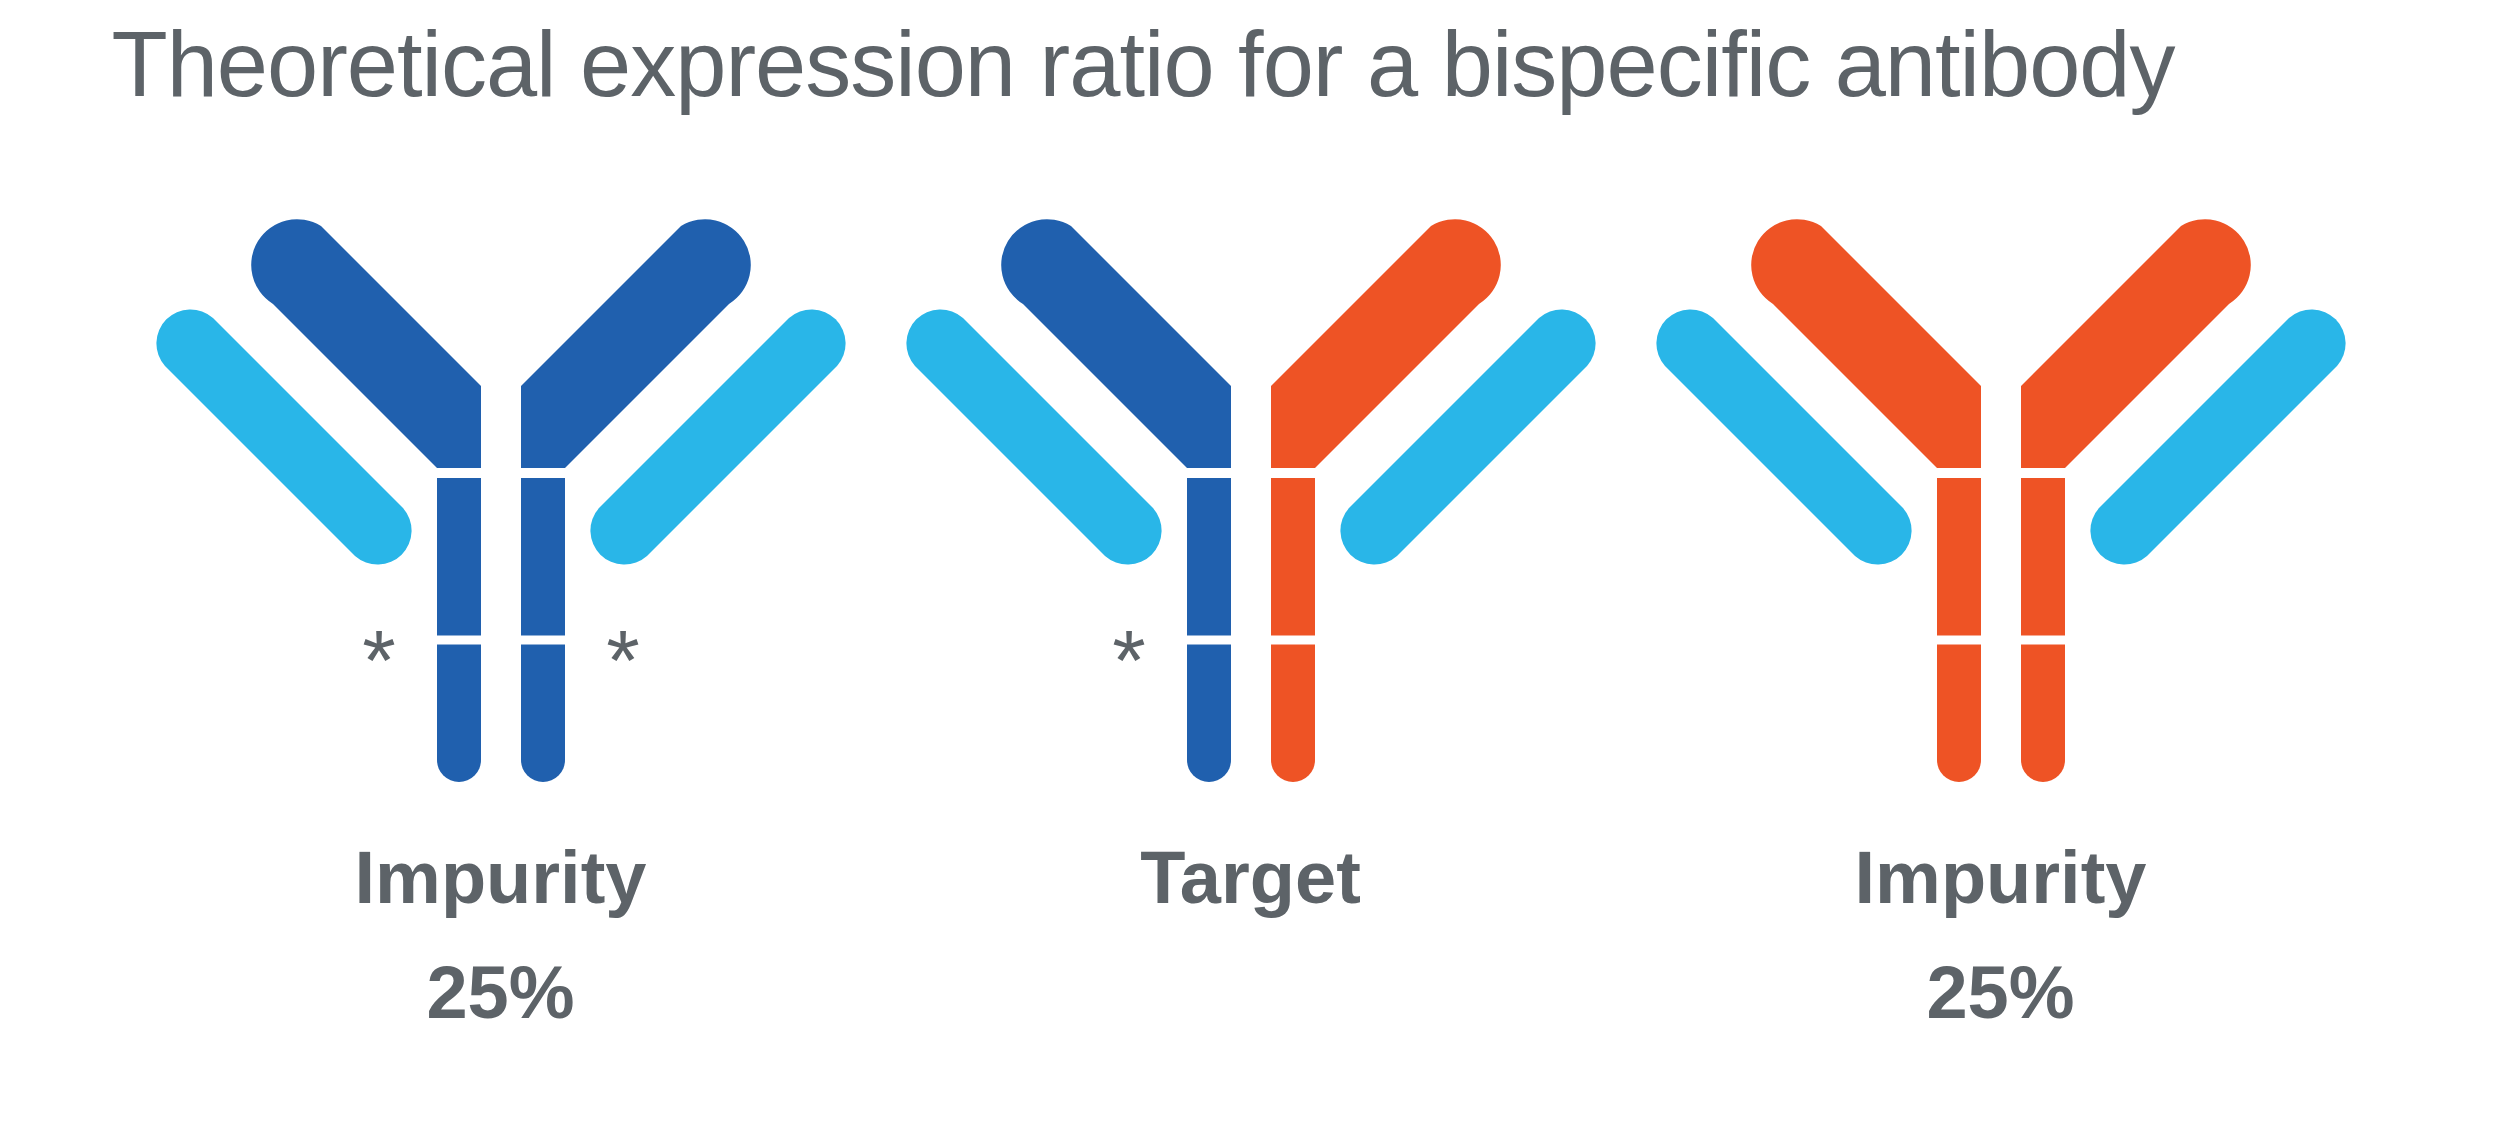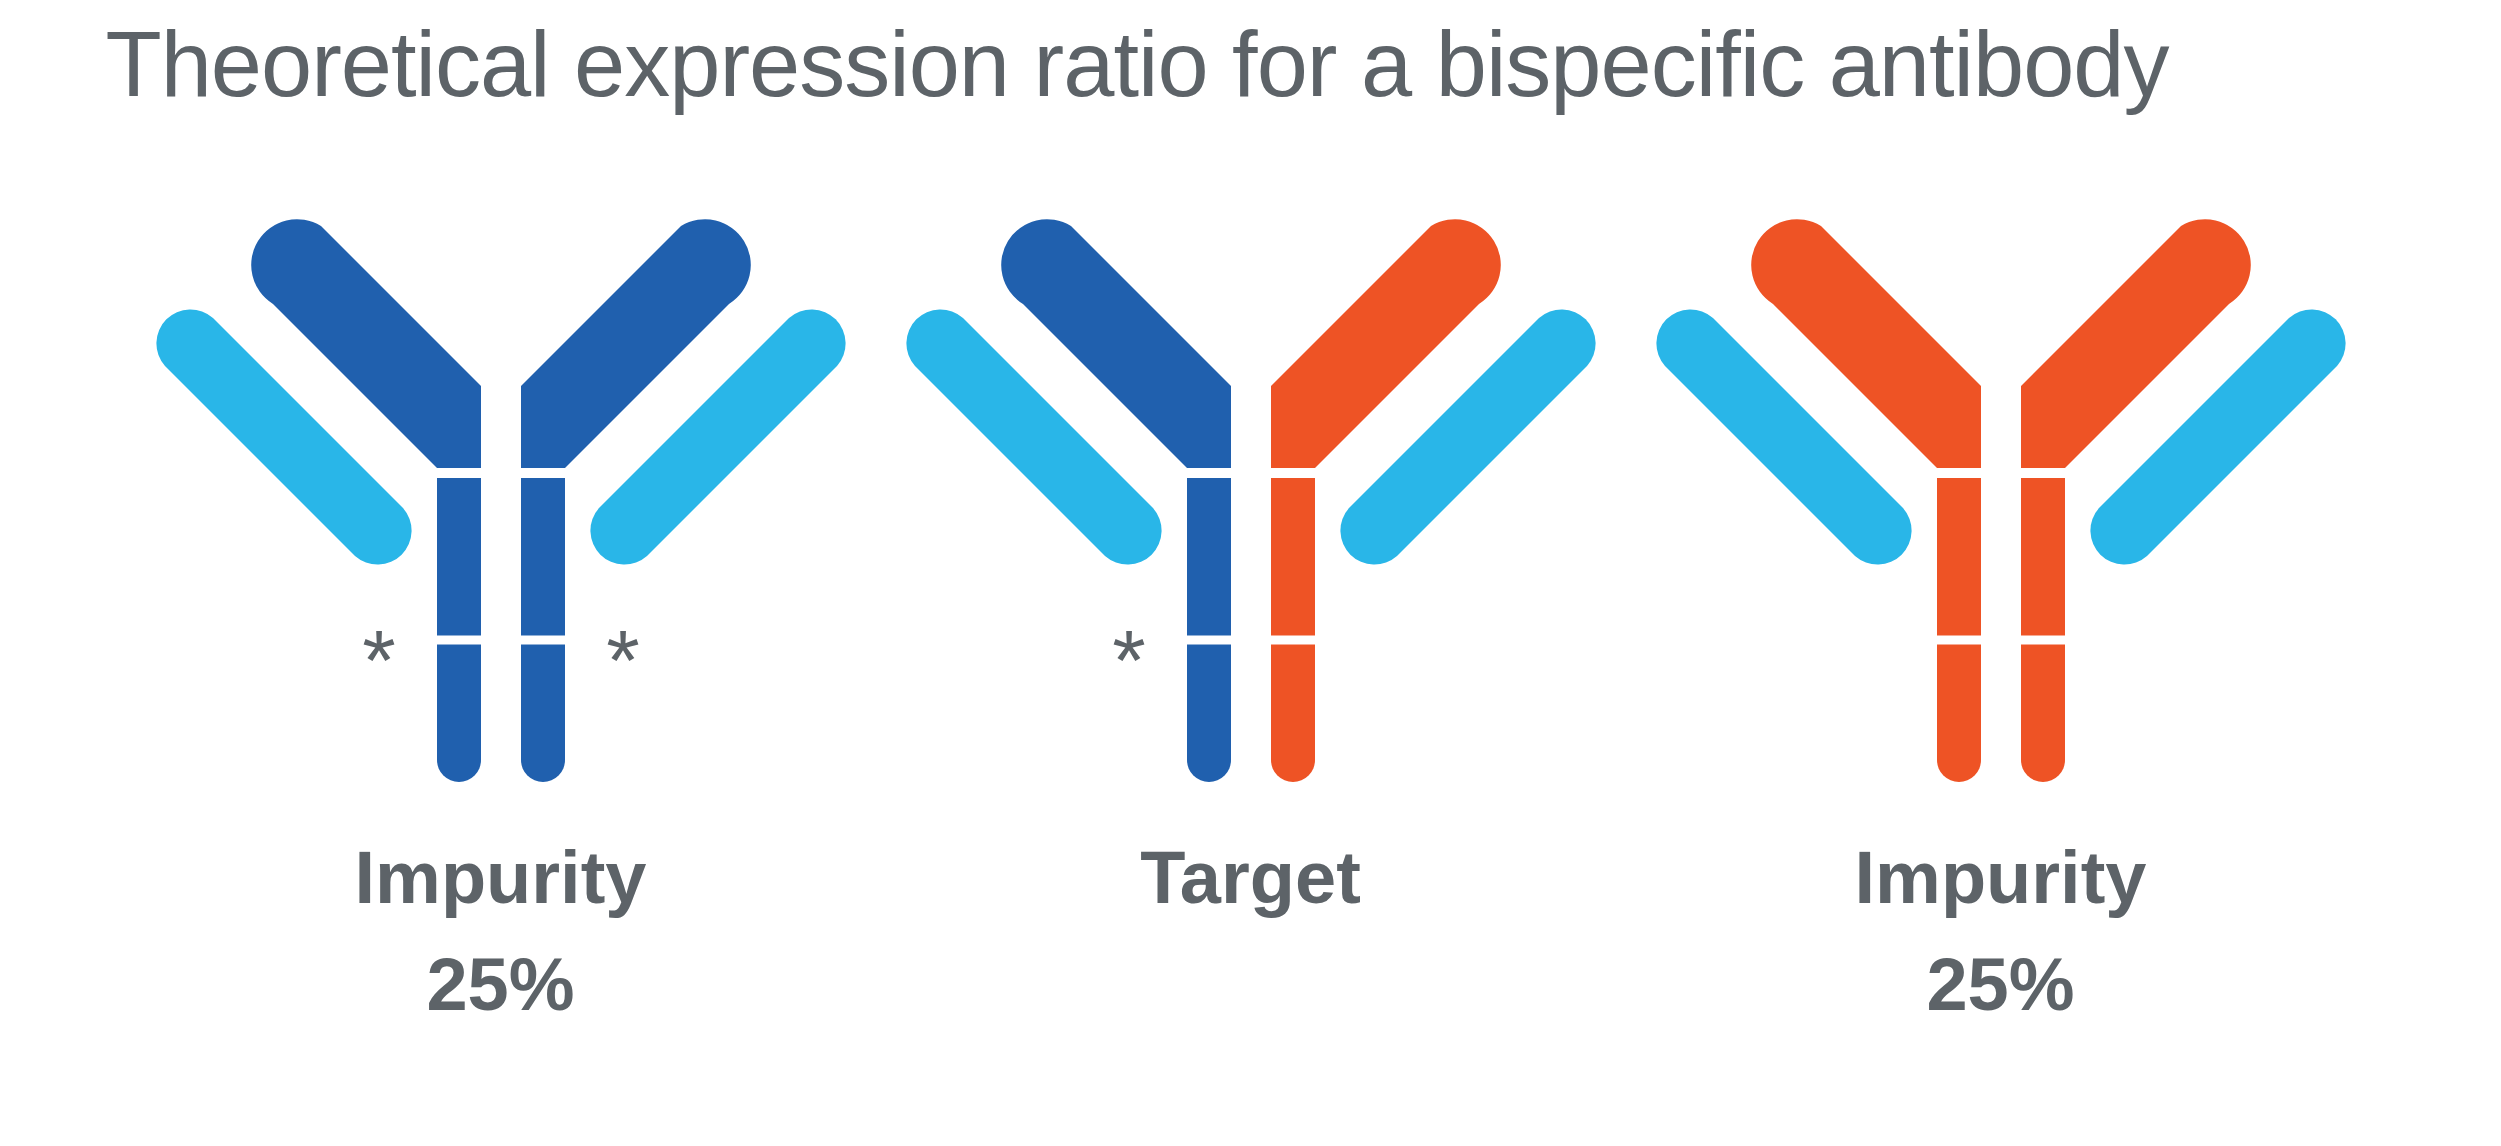--- a/index.html
+++ b/index.html
@@ -16,21 +16,21 @@
     color: #5d6368;
   }
   .page {
     position: relative;
     width: 2501px;
     height: 1146px;
     background: #ffffff;
   }
   .title {
     position: absolute;
-    left: 2px;
+    left: 8px;
     top: 14px;
     width: 2270px;
     text-align: center;
     font-size: 92px;
     font-weight: 400;
     letter-spacing: -1px;
     color: #5d6368;
     white-space: nowrap;
     line-height: 1.1;
   }
@@ -67,21 +67,21 @@
   .caption {
     margin-top: 14px;
     text-align: center;
     font-size: 74px;
     line-height: 1.18;
     color: #5d6368;
     font-weight: 700;
   }
   .caption .pct {
     display: block;
-    margin-top: 20px;
+    margin-top: 28px;
   }
   .star-text {
     font-family: "Liberation Sans", sans-serif;
     font-size: 86px;
     fill: #5d6368;
   }
 </style>
 </head>
 <body style="background: rgb(255, 255, 255);">
 

